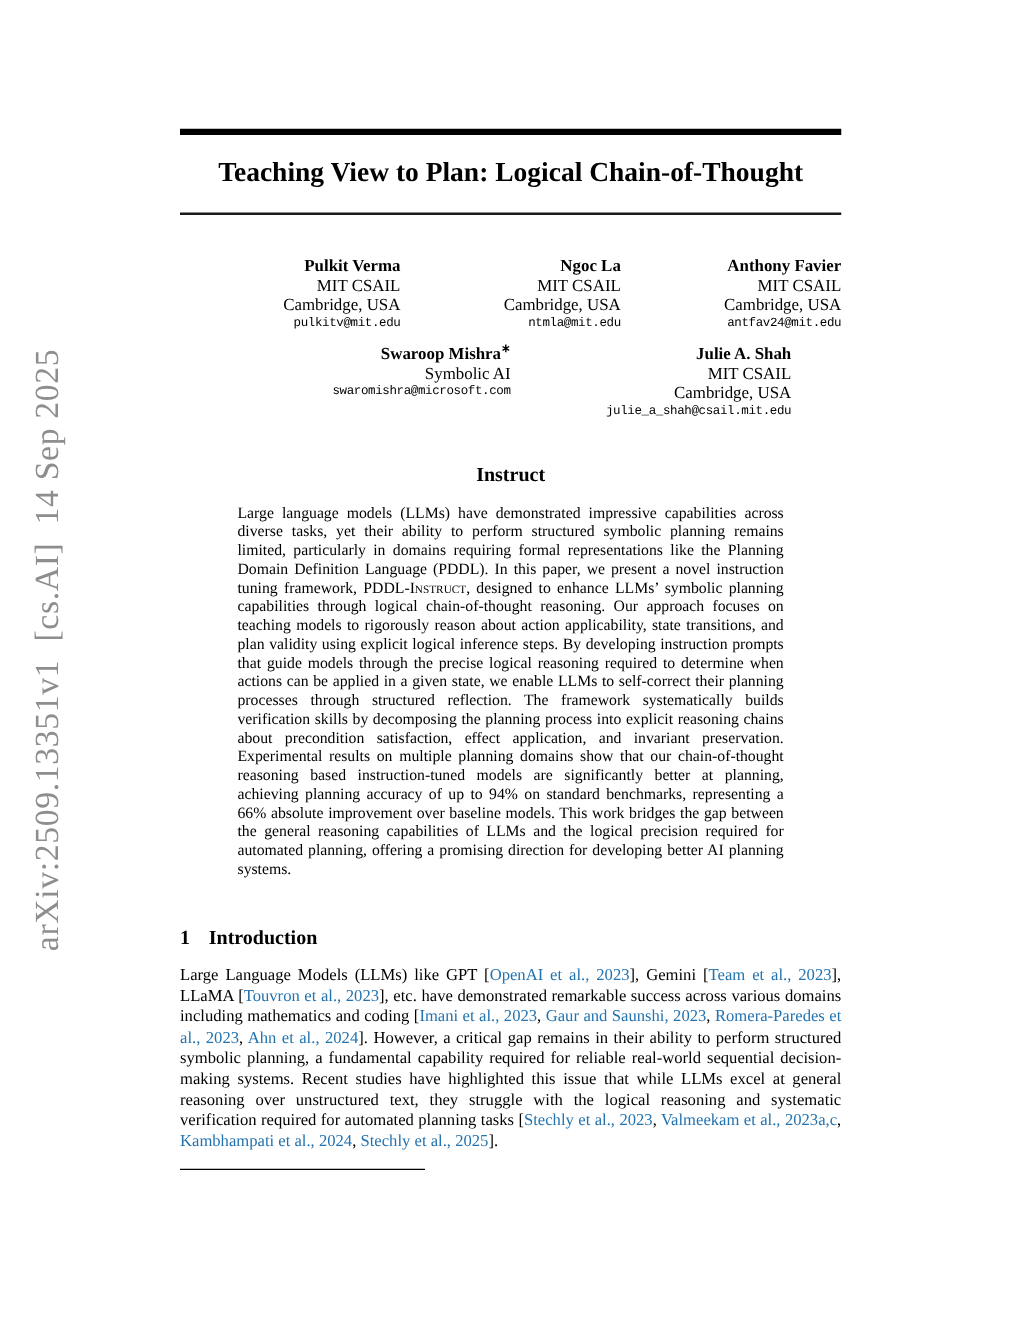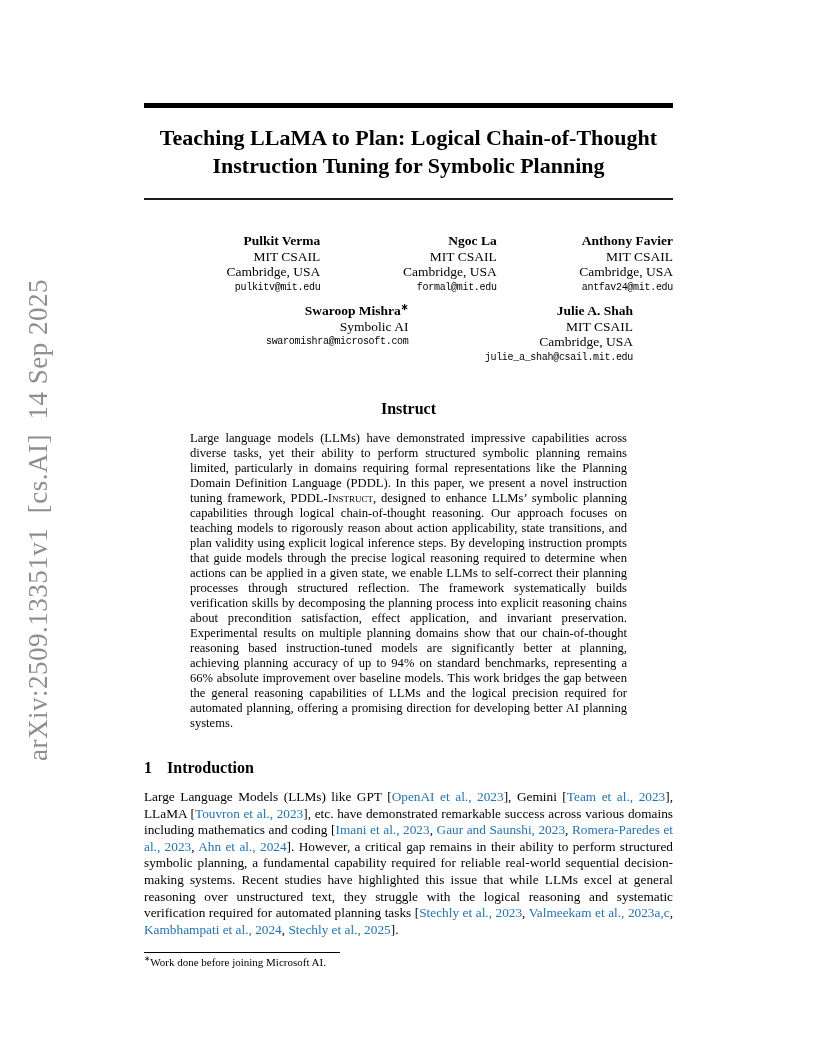--- a/index.html
+++ b/index.html
@@ -55,21 +55,21 @@
     text-align: center;
     font-size: 16px;
     font-weight: bold;
   }
   .abstract-body {
     margin: 13px 46px 0 46px;
     font-size: 12.6px;
     line-height: 15px;
     text-align: justify;
   }
-  .section-heading { margin-top: 28px; font-size: 16px; font-weight: bold; }
+  .section-heading { margin-top: 39px; font-size: 16px; font-weight: bold; }
   .section-number { margin-right: 15px; }
   .intro-para {
     margin-top: 12px;
     font-size: 13.3px;
     line-height: 16.6px;
     text-align: justify;
   }
   .seg-cite { color: var(--cite-color, #2373af); }
   .seg-sc { font-variant: small-caps; }
   .footnote-rule { margin-top: 8px; width: 196px; height: 1px; background: #000; }
@@ -81,38 +81,37 @@
 
 <div class="page">
 
   <div class="watermark">arXiv:2509.13351v1  [cs.AI]  14 Sep 2025</div>
 
   <div class="content">
 
     <div class="rule-thick"></div>
 
     <h1 class="title">
-      <span>Teaching LLaMA to Plan: Logical Chain-of-Thought</span>
-      <span>Instruction Tuning for Symbolic Planning</span>
+      <span>Teaching View to Plan: Logical Chain-of-Thought</span>
     </h1>
 
     <div class="rule-thin"></div>
 
     <div class="authors-row">
       <div class="author">
         <span class="line name"><span>Pulkit Verma</span></span>
         <span class="line">MIT CSAIL</span>
         <span class="line">Cambridge, USA</span>
         <span class="line email">pulkitv@mit.edu</span>
       </div>
       <div class="author">
         <span class="line name"><span>Ngoc La</span></span>
         <span class="line">MIT CSAIL</span>
         <span class="line">Cambridge, USA</span>
-        <span class="line email">formal@mit.edu</span>
+        <span class="line email">ntmla@mit.edu</span>
       </div>
       <div class="author">
         <span class="line name"><span>Anthony Favier</span></span>
         <span class="line">MIT CSAIL</span>
         <span class="line">Cambridge, USA</span>
         <span class="line email">antfav24@mit.edu</span>
       </div>
     </div>
 
     <div class="authors-row second">
@@ -134,18 +133,15 @@
     <p class="abstract-body"><span class="seg-plain">Large language models (LLMs) have demonstrated impressive capabilities across diverse tasks, yet their ability to perform structured symbolic planning remains limited, particularly in domains requiring formal representations like the Planning Domain Definition Language (PDDL). In this paper, we present a novel instruction tuning framework, PDDL-</span><span class="seg-sc">Instruct</span><span class="seg-plain">, designed to enhance LLMs’ symbolic planning capabilities through logical chain-of-thought reasoning. Our approach focuses on teaching models to rigorously reason about action applicability, state transitions, and plan validity using explicit logical inference steps. By developing instruction prompts that guide models through the precise logical reasoning required to determine when actions can be applied in a given state, we enable LLMs to self-correct their planning processes through structured reflection. The framework systematically builds verification skills by decomposing the planning process into explicit reasoning chains about precondition satisfaction, effect application, and invariant preservation. Experimental results on multiple planning domains show that our chain-of-thought reasoning based instruction-tuned models are significantly better at planning, achieving planning accuracy of up to 94% on standard benchmarks, representing a 66% absolute improvement over baseline models. This work bridges the gap between the general reasoning capabilities of LLMs and the logical precision required for automated planning, offering a promising direction for developing better AI planning systems.</span></p>
 
     <div class="section-heading">
       <span class="section-number">1</span><span>Introduction</span>
     </div>
 
     <p class="intro-para"><span class="seg-plain">Large Language Models (LLMs) like GPT [</span><span class="seg-cite">OpenAI et al., 2023</span><span class="seg-plain">], Gemini [</span><span class="seg-cite">Team et al., 2023</span><span class="seg-plain">], LLaMA [</span><span class="seg-cite">Touvron et al., 2023</span><span class="seg-plain">], etc. have demonstrated remarkable success across various domains including mathematics and coding [</span><span class="seg-cite">Imani et al., 2023</span><span class="seg-plain">, </span><span class="seg-cite">Gaur and Saunshi, 2023</span><span class="seg-plain">, </span><span class="seg-cite">Romera-Paredes et al., 2023</span><span class="seg-plain">, </span><span class="seg-cite">Ahn et al., 2024</span><span class="seg-plain">]. However, a critical gap remains in their ability to perform structured symbolic planning, a fundamental capability required for reliable real-world sequential decision-making systems. Recent studies have highlighted this issue that while LLMs excel at general reasoning over unstructured text, they struggle with the logical reasoning and systematic verification required for automated planning tasks [</span><span class="seg-cite">Stechly et al., 2023</span><span class="seg-plain">, </span><span class="seg-cite">Valmeekam et al., 2023a,c</span><span class="seg-plain">, </span><span class="seg-cite">Kambhampati et al., 2024</span><span class="seg-plain">, </span><span class="seg-cite">Stechly et al., 2025</span><span class="seg-plain">].</span></p>
 
     <div class="footnote-rule"></div>
 
-    <div class="footnote">
-      <sup>∗</sup><span>Work done before joining Microsoft AI.</span>
-    </div>
 
   </div>
 </div>
 
 </body></html>

